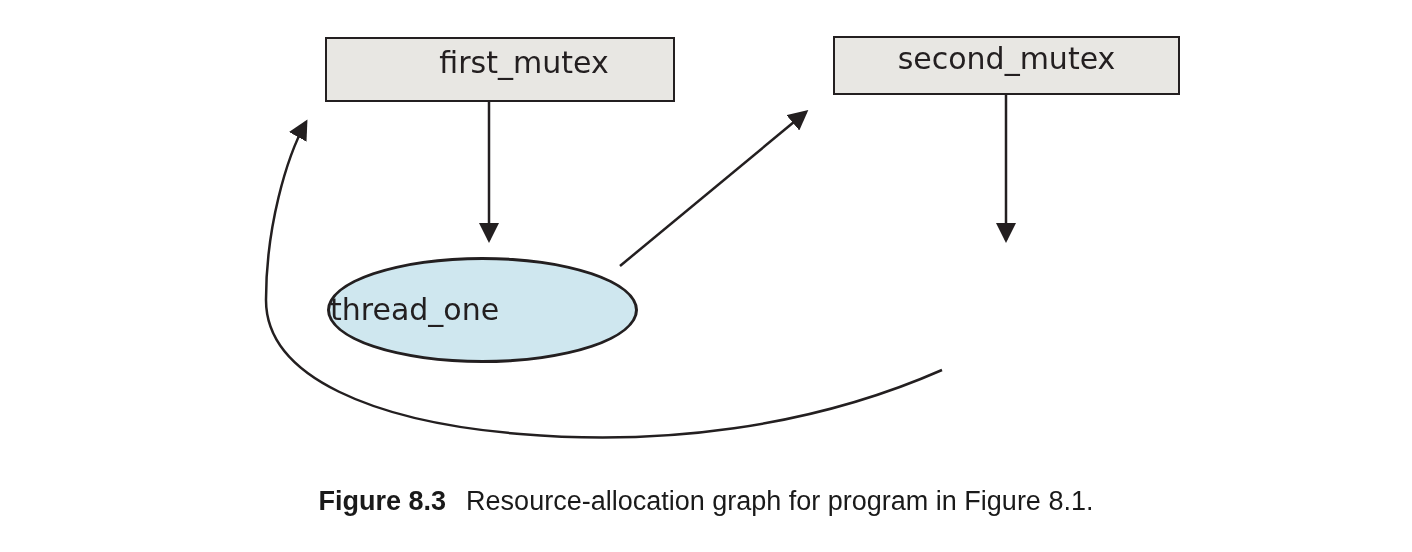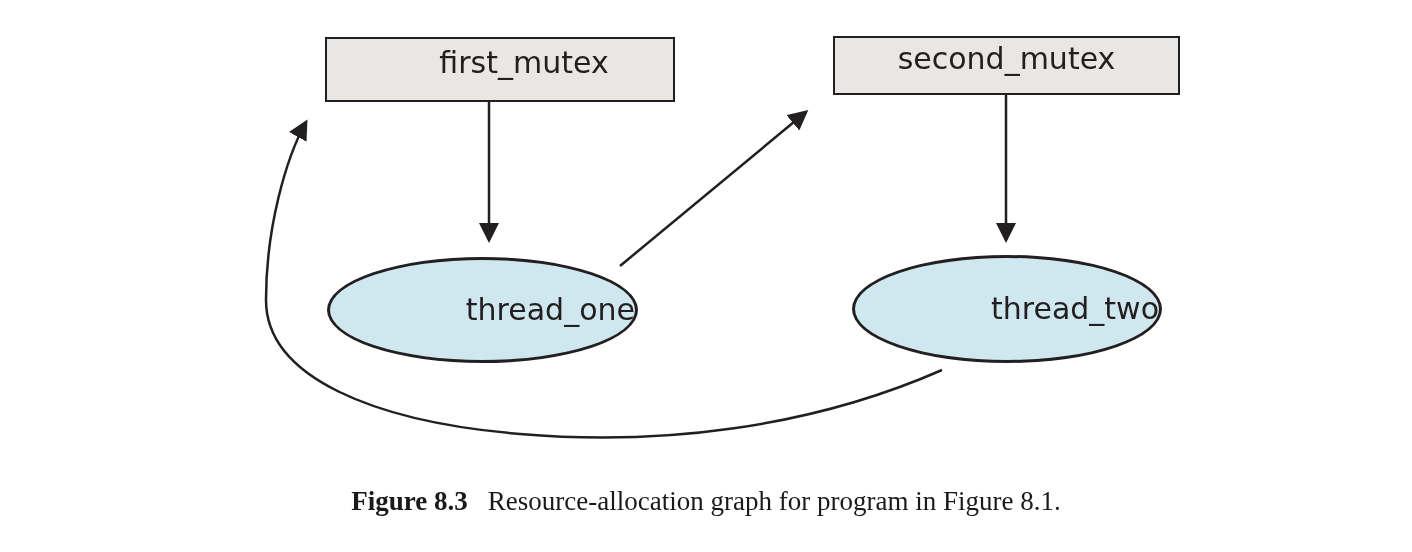--- a/index.html
+++ b/index.html
@@ -54,39 +54,39 @@
     white-space: nowrap;
   }
   .thread-ellipse {
     position: absolute;
     box-sizing: border-box;
     background: var(--thread-fill, #cfe7ef);
     border: 3px solid var(--stroke, #231f20);
     border-radius: 50%;
     display: flex;
     align-items: center;
-    justify-content: flex-end;
+    justify-content: flex-start;
   }
   .thread-ellipse .node-label {
     font-size: 30px;
     color: var(--stroke, #231f20);
     line-height: 1.2;
     white-space: nowrap;
   }
   #first-mutex  { left: 325px; top: 37px;  width: 350px; height: 65px; padding-left: 48px; }
   #second-mutex { left: 833px; top: 36px;  width: 347px; height: 59px; }
   #thread-one   { left: 327px; top: 257px; width: 311px; height: 106px; }
   #thread-two   { left: 852px; top: 255px; width: 310px; height: 108px; }
   .caption {
     position: absolute;
     left: 0;
     top: 484px;
     width: 1412px;
     text-align: center;
-    font-family: Liberation Serif, serif;
+    font-family: Liberation Sans, sans-serif;
     font-size: 27px;
     color: #1a1a1a;
     line-height: 34px;
     white-space: nowrap;
   }
   .caption-label {
     font-weight: bold;
     margin-right: 20px;
   }
 </style>
@@ -121,23 +121,20 @@
     </div>
 
     <div class="resource-box" id="second-mutex">
       <span class="node-label">second_mutex</span>
     </div>
 
     <div class="thread-ellipse" id="thread-one">
       <span class="node-label">thread_one</span>
     </div>
 
-    <div class="thread-ellipse" id="thread-two">
-      <span class="node-label">thread_two</span>
-    </div>
 
   </div>
 
   <div class="caption">
     <span class="caption-label">Figure 8.3</span><span class="caption-text">Resource-allocation graph for program in Figure 8.1.</span>
   </div>
 
 </div>
 
 </body></html>

